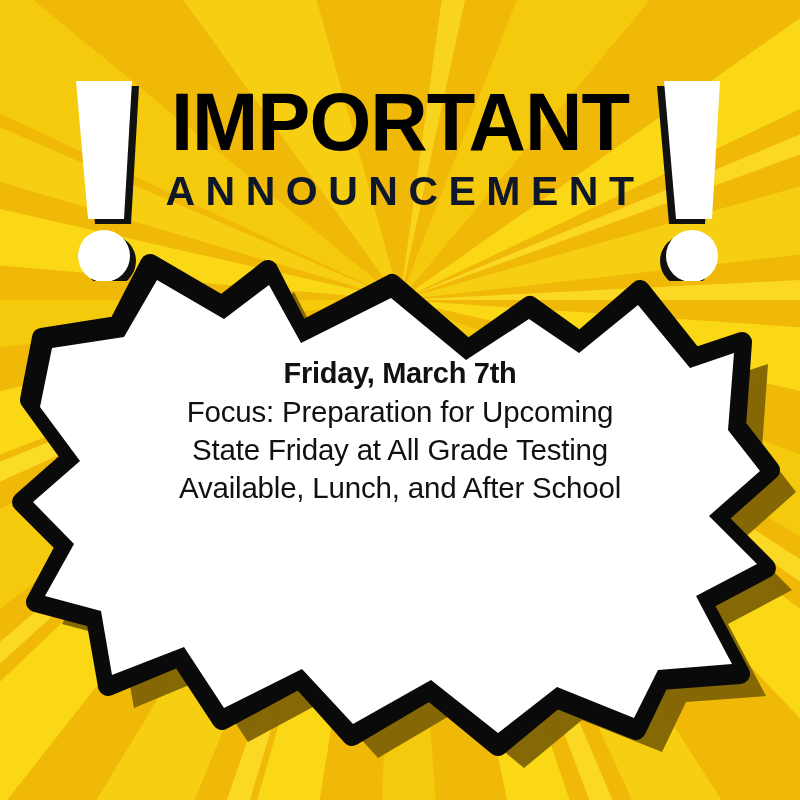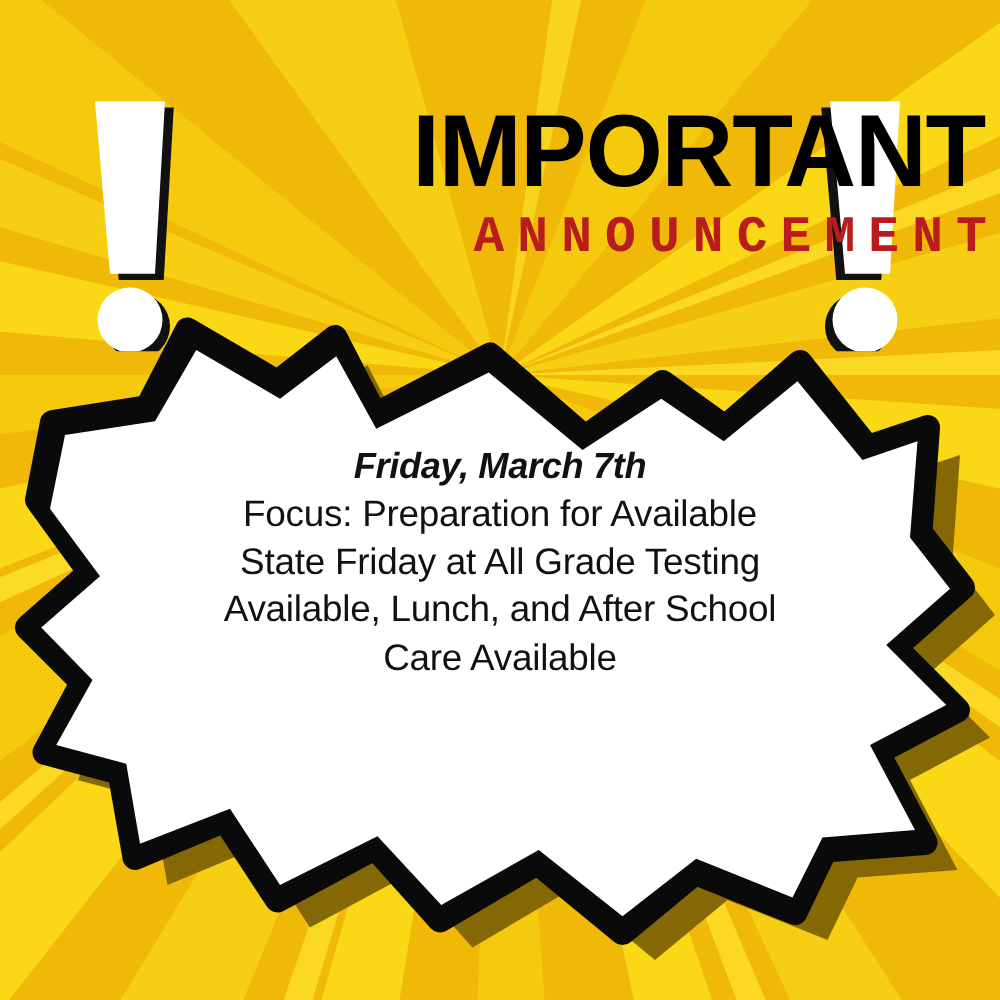--- a/index.html
+++ b/index.html
@@ -40,39 +40,39 @@
     height: 200px;
   }
   .bang.left  { left: 62px; }
   .bang.right { left: 650px; }
 
   .title-block {
     position: absolute;
     left: 0;
     top: 0;
     width: 800px;
-    text-align: right;
+    text-align: center;
   }
   .title-main {
     font-family: "Liberation Sans Narrow", "Liberation Sans", sans-serif;
     font-weight: 700;
     font-size: 82px;
     line-height: 0.98;
     letter-spacing: -1px;
     color: #000000;
     transform: scaleX(0.97);
     margin: 0;
     padding-top: 27px;
   }
   .title-sub {
-    font-family: Liberation Mono, monospace;
+    font-family: Liberation Sans, sans-serif;
     font-weight: 700;
     font-size: 41px;
     letter-spacing: 10.5px;
-    color: #b91c1c;
+    color: #0f172a;
     margin: 0;
     padding-top: 6px;
     padding-left: 10px;
   }
 
   
   #burst {
     position: absolute;
     left: 0;
     top: 250px;
@@ -92,21 +92,20 @@
   .burst-text p {
     margin: 0;
     font-size: 30px;
     font-weight: 400;
     letter-spacing: -0.2px;
   }
   .burst-text p.b {
     font-weight: 700;
     font-size: 29px;
     letter-spacing: -0.3px;
-    font-style: italic;
   }
   .burst-text p.sm {
     font-size: 29.5px;
   }
   .burst-text b { font-weight: 400; }
 </style>
 </head>
 <body>
 
 <div id="poster">
@@ -176,19 +175,18 @@
       <polygon points="42,88 118,76 150,14 222,56 268,20 300,82 392,34 468,100 530,56 580,92 640,40 694,108 742,92 736,176 770,220 716,268 766,318 702,352 740,424 660,430 636,480 556,448 498,496 430,440 352,486 300,428 222,470 180,406 108,436 96,368 36,352 66,296 22,252 72,208 30,150" fill="#7E6305" opacity="0.95"></polygon>
     </g>
 
     <polygon points="42,88 118,76 150,14 222,56 268,20 300,82 392,34 468,100 530,56 580,92 640,40 694,108 742,92 736,176 770,220 716,268 766,318 702,352 740,424 660,430 636,480 556,448 498,496 430,440 352,486 300,428 222,470 180,406 108,436 96,368 36,352 66,296 22,252 72,208 30,150" fill="#0A0A0A" stroke="#0A0A0A" stroke-width="20" stroke-linejoin="round"></polygon>
 
     <polygon points="52,98 124,87 157,30 224,69 269,35 301,93 391,48 466,110 529,69 579,103 638,55 690,118 734,103 728,180 760,221 709,266 757,314 696,346 732,414 658,420 634,468 557,437 498,483 431,430 353,474 302,419 224,458 184,397 112,425 101,361 45,346 74,294 33,252 80,211 40,157" fill="#FFFFFF"></polygon>
   </svg>
 
   <div class="burst-text">
     <p class="b">Friday, March 7th</p>
-    <p class="sm">Focus:  Preparation for Available</p>
+    <p class="sm">Focus:  Preparation for Upcoming</p>
     <p class="sm"><span>State Friday at </span><b>All</b><span> Grade Testing</span></p>
     <p class="sm">Available, Lunch, and After School</p>
-    <p class="sm">Care Available</p>
   </div>
 
 </div>
 
 </body></html>

